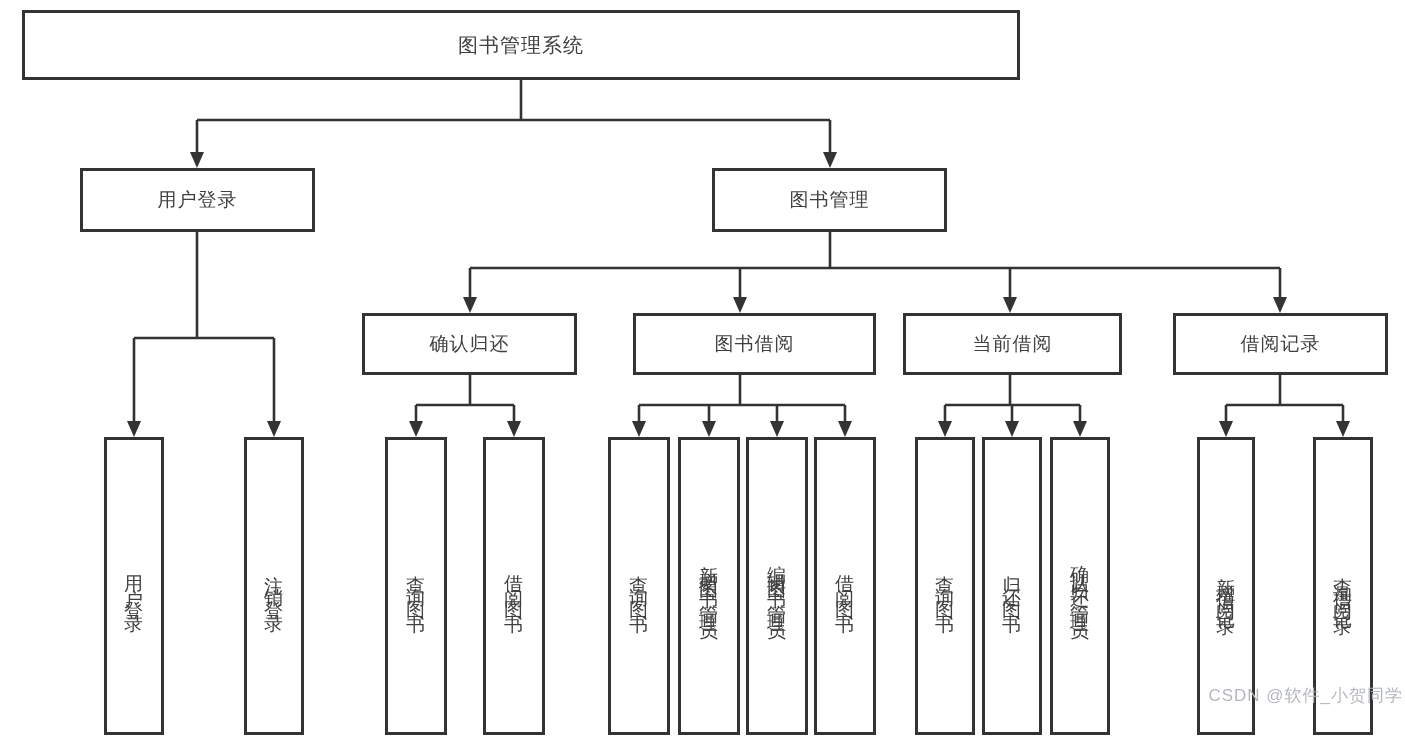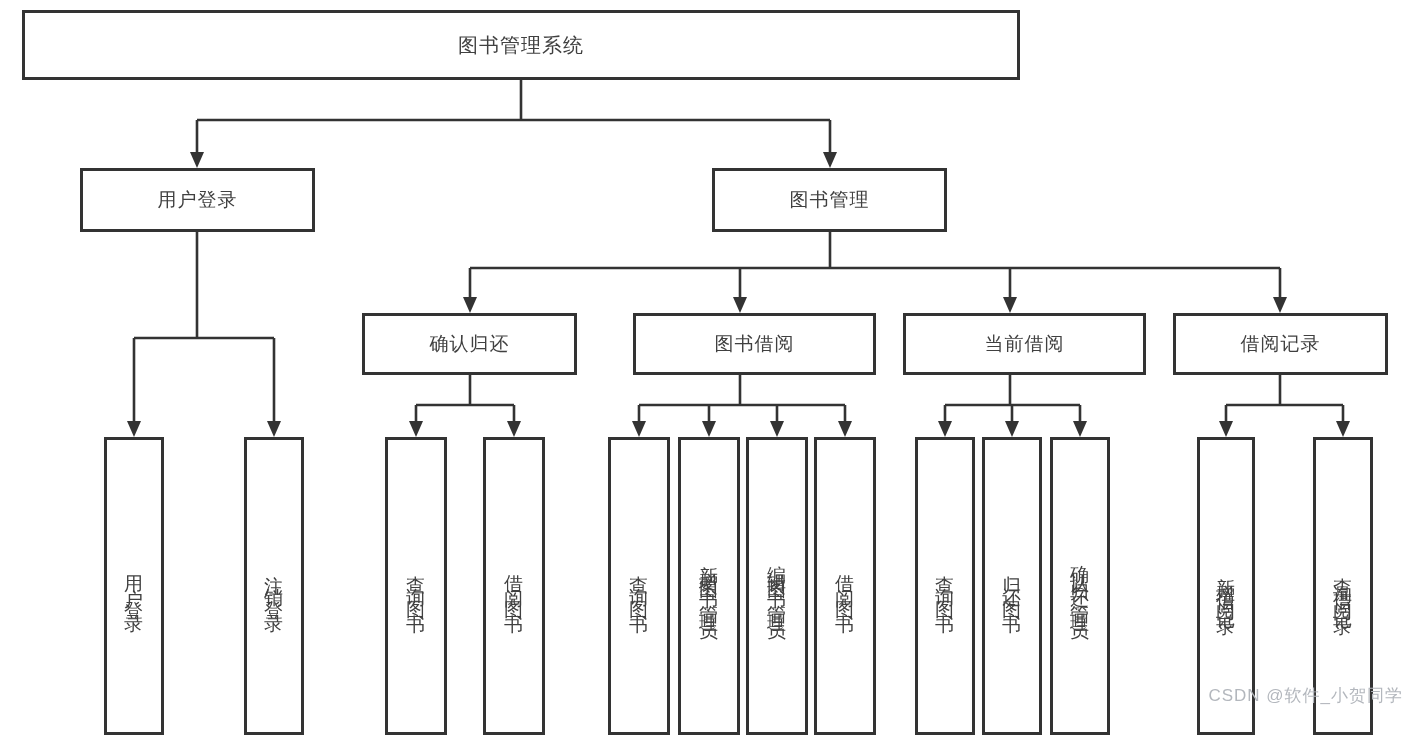--- a/index.html
+++ b/index.html
@@ -99,21 +99,21 @@
   <div class="node hnode" style="left:712px;top:168px;width:235px;height:64px">
     <span>图书管理</span>
   </div>
 
   <div class="node hnode" style="left:362px;top:313px;width:215px;height:62px">
     <span>确认归还</span>
   </div>
   <div class="node hnode" style="left:633px;top:313px;width:243px;height:62px">
     <span>图书借阅</span>
   </div>
-  <div class="node hnode" style="left:903px;top:313px;width:243px;height:62px">
+  <div class="node hnode" style="left:903px;top:313px;width:219px;height:62px">
     <span>当前借阅</span>
   </div>
   <div class="node hnode" style="left:1173px;top:313px;width:215px;height:62px">
     <span>借阅记录</span>
   </div>
 
   <div class="node leaf leaf-short" style="left:104px;top:437px;width:60px;height:298px">
     <span class="vtext">用户登录</span>
   </div>
   <div class="node leaf leaf-short" style="left:244px;top:437px;width:60px;height:298px">

